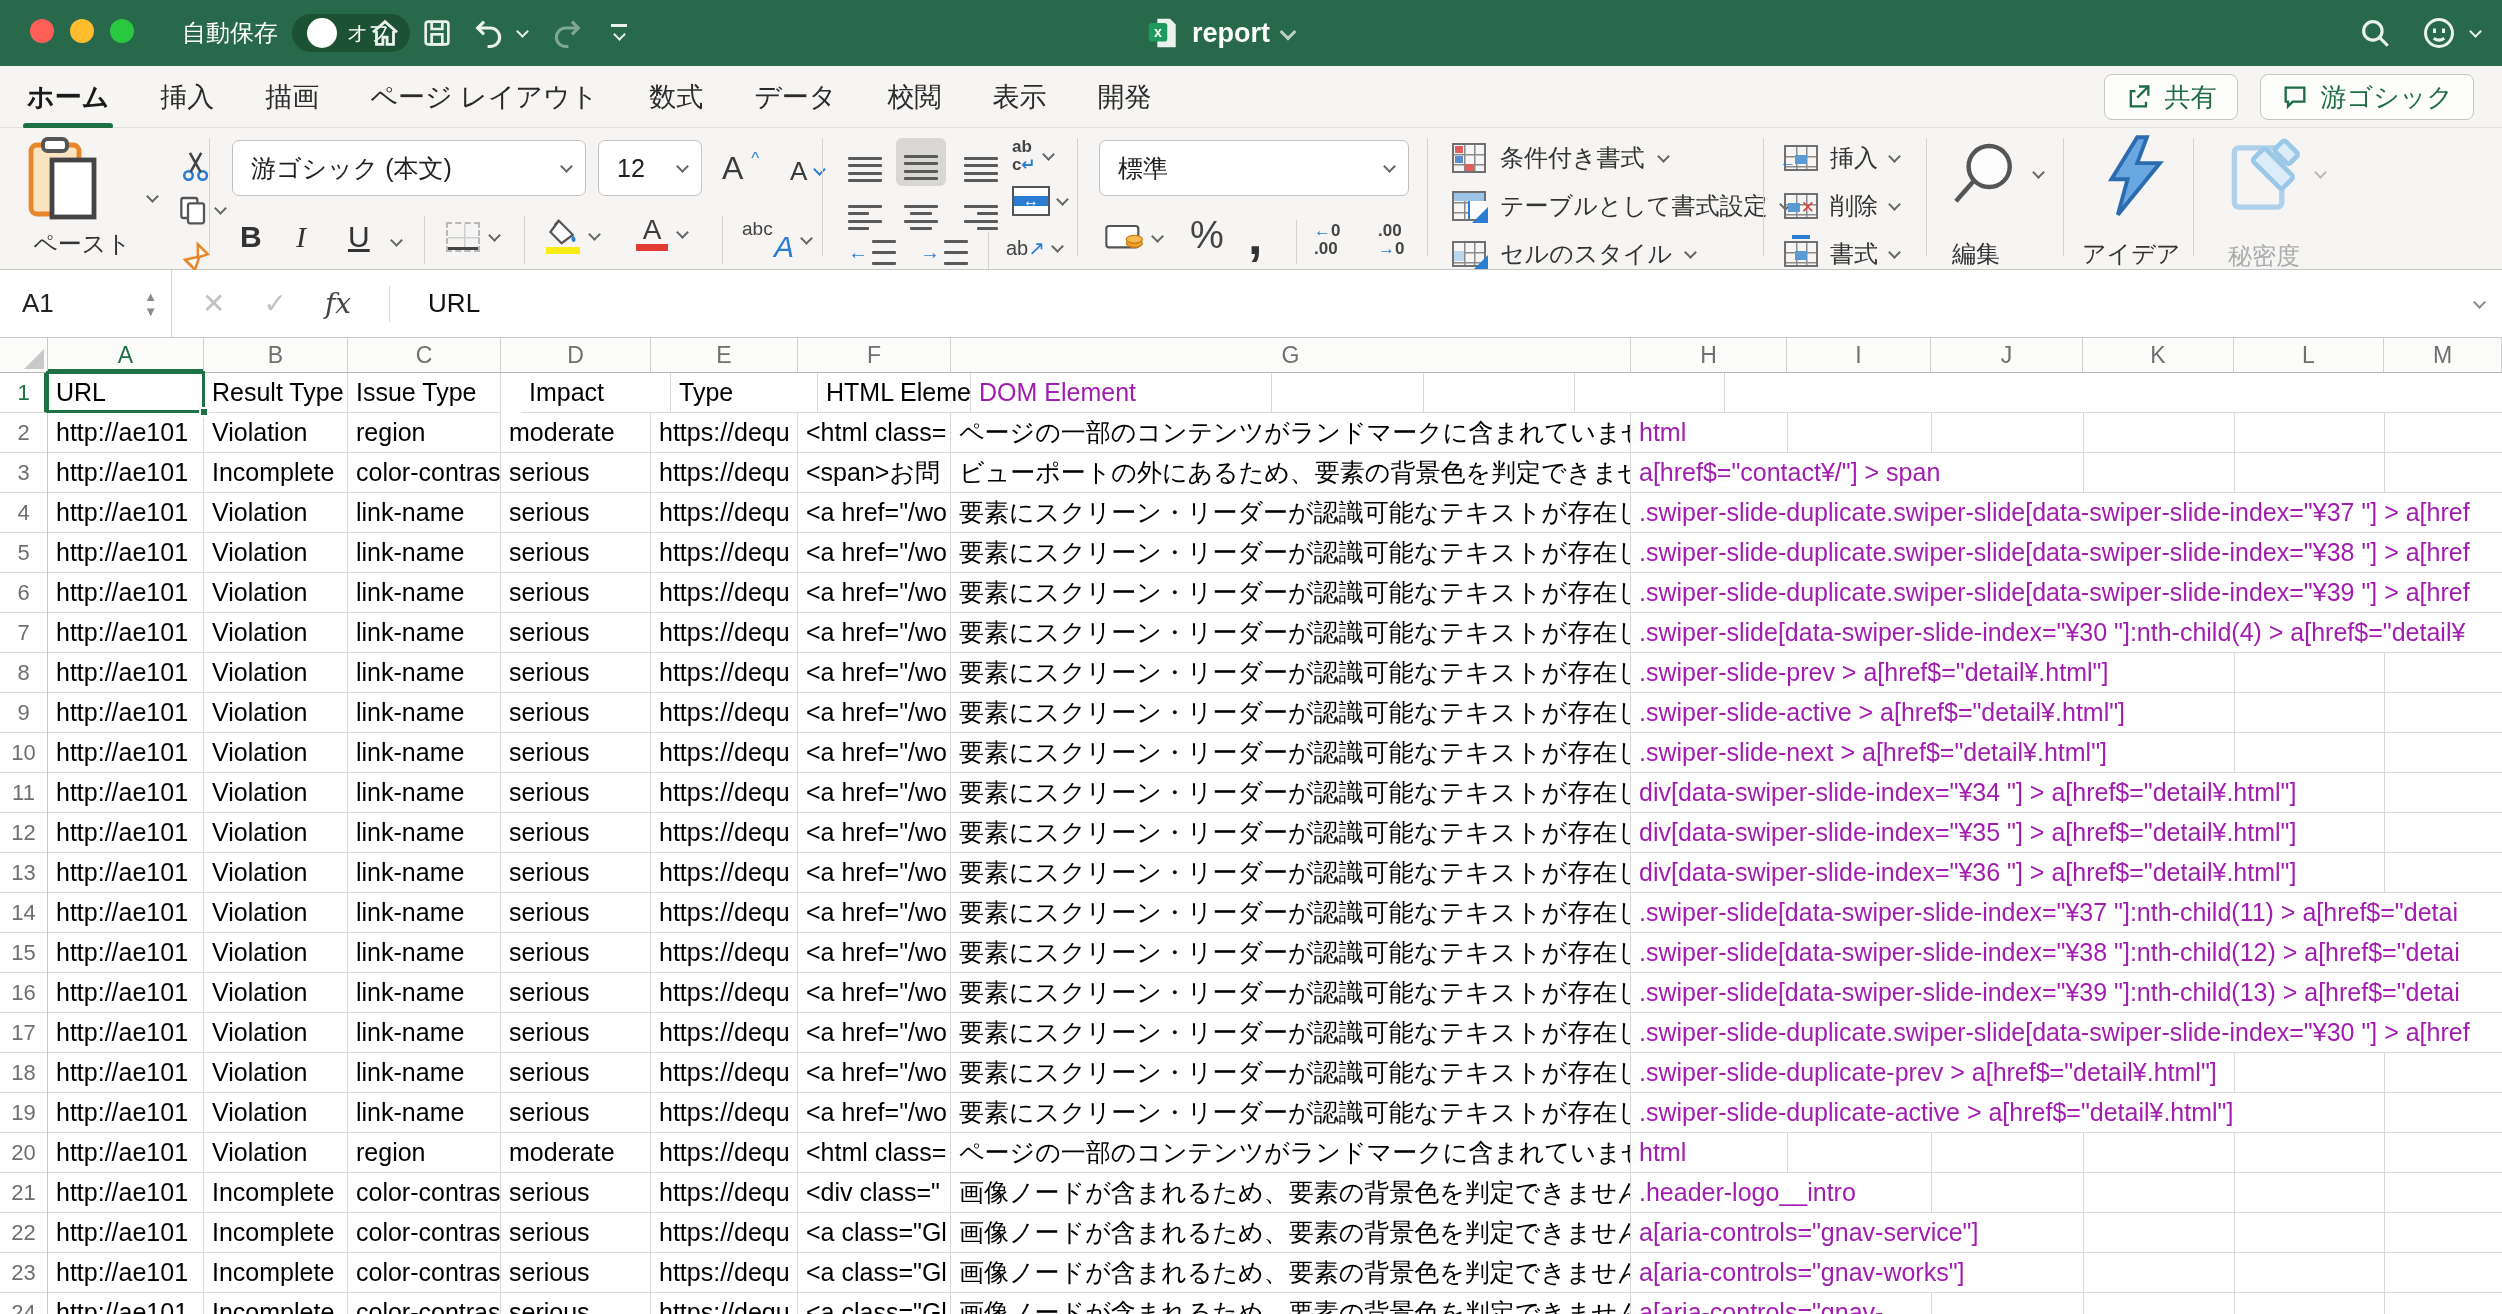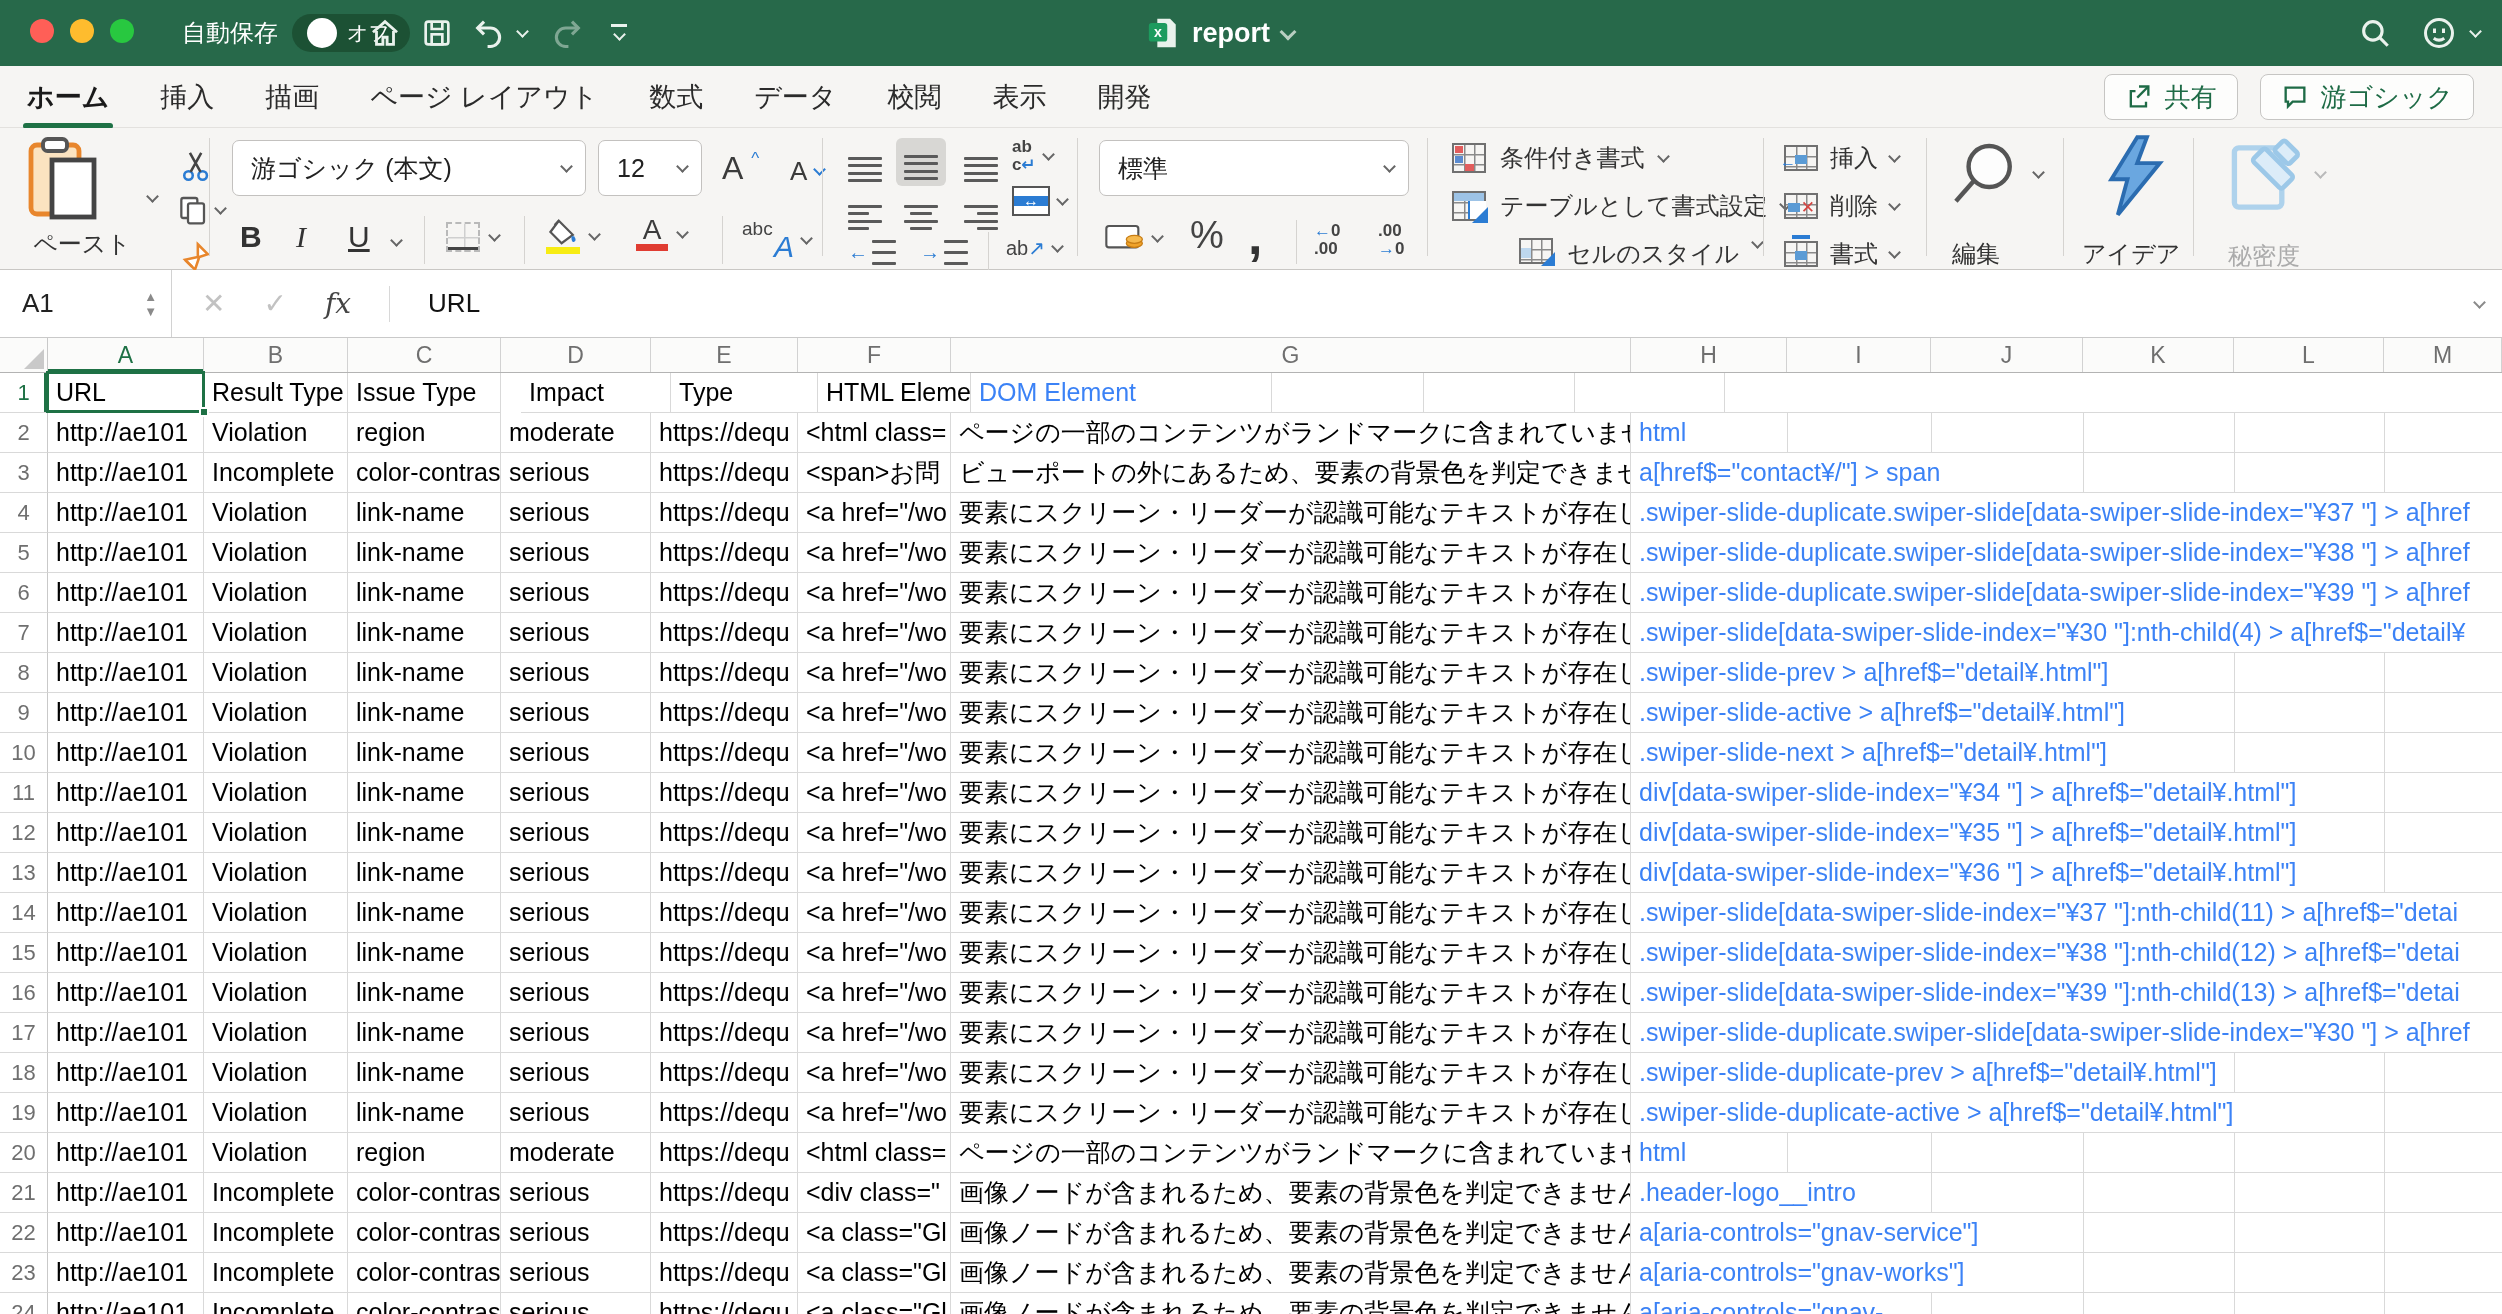--- a/index.html
+++ b/index.html
@@ -72,21 +72,21 @@
   .rows{position:absolute;left:0;top:35px;width:2502px;}
   .grow{display:flex;height:40px;box-sizing:border-box;}
   .rnum{width:48px;box-sizing:border-box;border-right:1px solid #c9c9c9;border-bottom:1px solid #d9d9d9;
         display:flex;align-items:center;justify-content:center;font-size:22px;color:#6f6f6f;background:#fff;}
   .rnum.sel{color:#1e7145;box-shadow:inset -3px 0 0 #1e7145;}
   .cell{box-sizing:border-box;border-right:1px solid #d9d9d9;border-bottom:1px solid #d9d9d9;
         padding:0 6px 0 8px;font-size:25px;color:#000;white-space:nowrap;overflow:hidden;display:flex;align-items:center;}
   .hwrap{position:relative;box-sizing:border-box;border-bottom:1px solid #d9d9d9;flex:1;overflow:hidden;}
   .hwrap .vl{position:absolute;top:0;bottom:0;width:1px;background:#d9d9d9;}
   .hwrap .htext{position:absolute;left:0;top:0;height:39px;line-height:39px;padding:0 10px 0 8px;background:#fff;
-        font-size:25px;color:#3b82f6;white-space:nowrap;}
+        font-size:25px;color:#a21caf;white-space:nowrap;}
   .selbox{position:absolute;left:46px;top:33px;width:159px;height:42px;border:3px solid #1e7145;box-sizing:border-box;pointer-events:none;}
   .fillhandle{position:absolute;left:199px;top:69px;width:10px;height:10px;background:#1e7145;border:2px solid #fff;box-sizing:border-box;pointer-events:none;}
   svg{display:block;}
 </style>
 </head>
 <body>
 
 <div class="titlebar">
   <span class="tl r"></span>
   <span class="tl y"></span>
@@ -389,21 +389,21 @@
   </span>
   <span style="position:absolute;left:1452px;top:62px;display:flex;align-items:center;gap:14px">
     <span class="grid-ic">
       <span class="patch" style="left:0;top:0;width:30px;height:8px;background:#9dc3e6"></span>
       <span class="patch" style="left:14px;top:8px;width:16px;height:18px;background:#fff;border-left:2px solid #2b7cd3"></span>
       <span class="patch" style="right:-4px;bottom:-4px;width:0;height:0;border-left:16px solid transparent;border-bottom:16px solid #2b7cd3"></span>
     </span>
     <span class="biglabel">テーブルとして書式設定</span>
     <i class="chv s"></i>
   </span>
-  <span style="position:absolute;left:1519px;top:110px;display:flex;gap:14px">
+  <span style="position:absolute;left:1452px;top:110px;display:flex;align-items:center;gap:14px">
     <span class="grid-ic" style="height:26px">
       <span class="patch" style="left:0;top:8px;width:10px;height:10px;background:#bdd7ee"></span>
       <span class="patch" style="right:-4px;bottom:-4px;width:0;height:0;border-left:14px solid transparent;border-bottom:14px solid #2b7cd3"></span>
     </span>
     <span class="biglabel">セルのスタイル</span>
     <i class="chv s"></i>
   </span>
   <div class="rdiv" style="left:1763px"></div>
 
   <span style="position:absolute;left:1784px;top:14px;display:flex;align-items:center;gap:12px">

